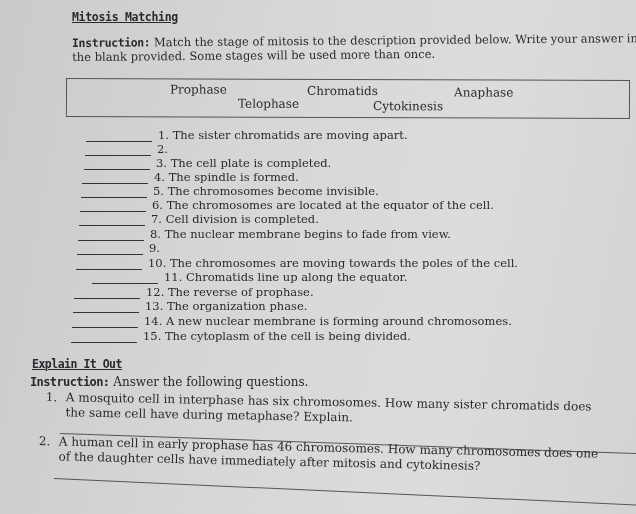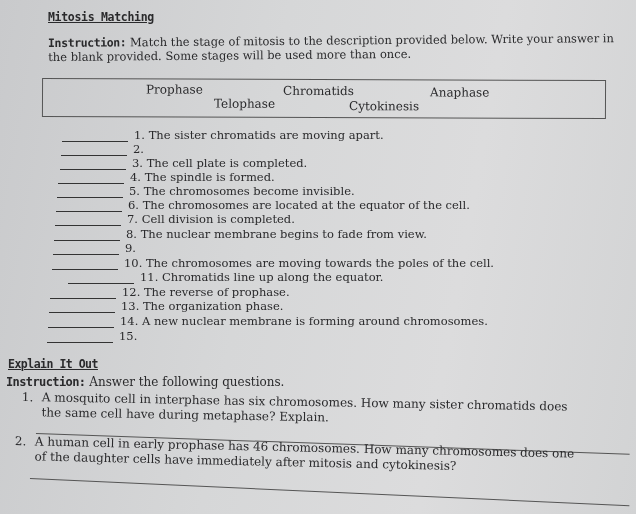--- a/index.html
+++ b/index.html
@@ -3,21 +3,21 @@
 <meta charset="utf-8">
 <style>
   html, body { margin:0; padding:0; }
   body {
     width:636px; height:514px; overflow:hidden;
     background: linear-gradient(100deg, #c9cacc 0%, #d6d7d8 40%, #dcdcdd 70%, #d2d3d4 100%);
     font-family: "DejaVu Serif", "Liberation Serif", serif;
     color:#2a2a2c;
     position:relative;
   }
-  .page { position:absolute; inset:0; }
+  .page { position:absolute; inset:0;margin-left:24px; }
   .title {
     position:absolute; left:48px; top:10px;
     font-family:"DejaVu Sans Mono","Liberation Mono",monospace;
     font-weight:bold; font-size:11.5px; text-decoration:underline;
     letter-spacing:-0.3px;
   }
   .instr {
     position:absolute; left:48px; top:36px; width:580px;
     font-size:11.5px; line-height:14px; transform:rotate(-0.5deg); transform-origin:left top;
   }
@@ -71,21 +71,21 @@
     <div class="item" style="left:57px;top:56px;"><span class="blank"></span><span>5.</span>&nbsp;<span>The chromosomes become invisible.</span></div>
     <div class="item" style="left:56px;top:70px;"><span class="blank"></span><span>6.</span>&nbsp;<span>The chromosomes are located at the equator of the cell.</span></div>
     <div class="item" style="left:55px;top:84px;"><span class="blank"></span><span>7.</span>&nbsp;<span>Cell division is completed.</span></div>
     <div class="item" style="left:54px;top:99px;"><span class="blank"></span><span>8.</span>&nbsp;<span>The nuclear membrane begins to fade from view.</span></div>
     <div class="item" style="left:53px;top:113px;"><span class="blank"></span><span>9.</span>&nbsp;</div>
     <div class="item" style="left:52px;top:128px;"><span class="blank"></span><span>10.</span>&nbsp;<span>The chromosomes are moving towards the poles of the cell.</span></div>
     <div class="item" style="left:68px;top:142px;justify-content:space-between;"><span class="blank"></span><span>11.</span>&nbsp;<span>Chromatids line up along the equator.</span></div>
     <div class="item" style="left:50px;top:157px;"><span class="blank"></span><span>12.</span>&nbsp;<span>The reverse of prophase.</span></div>
     <div class="item" style="left:49px;top:171px;"><span class="blank"></span><span>13.</span>&nbsp;<span>The organization phase.</span></div>
     <div class="item" style="left:48px;top:186px;"><span class="blank"></span><span>14.</span>&nbsp;<span>A new nuclear membrane is forming around chromosomes.</span></div>
-    <div class="item" style="left:47px;top:201px;"><span class="blank"></span><span>15.</span>&nbsp;</div>
+    <div class="item" style="left:47px;top:201px;"><span class="blank"></span><span>15.</span>&nbsp;<span>The cytoplasm of the cell is being divided.</span></div>
   </div>
 
   <div class="section2-title">Explain It Out</div>
 
   <div class="instr2">
     <b>Instruction:</b><span> Answer the following questions.</span>
   </div>
 
   <div class="q" style="left:22px;top:390px;transform:rotate(1deg);">
     <div><span class="num">1.</span><span>A mosquito cell in interphase has six chromosomes. How many sister chromatids does</span></div>

